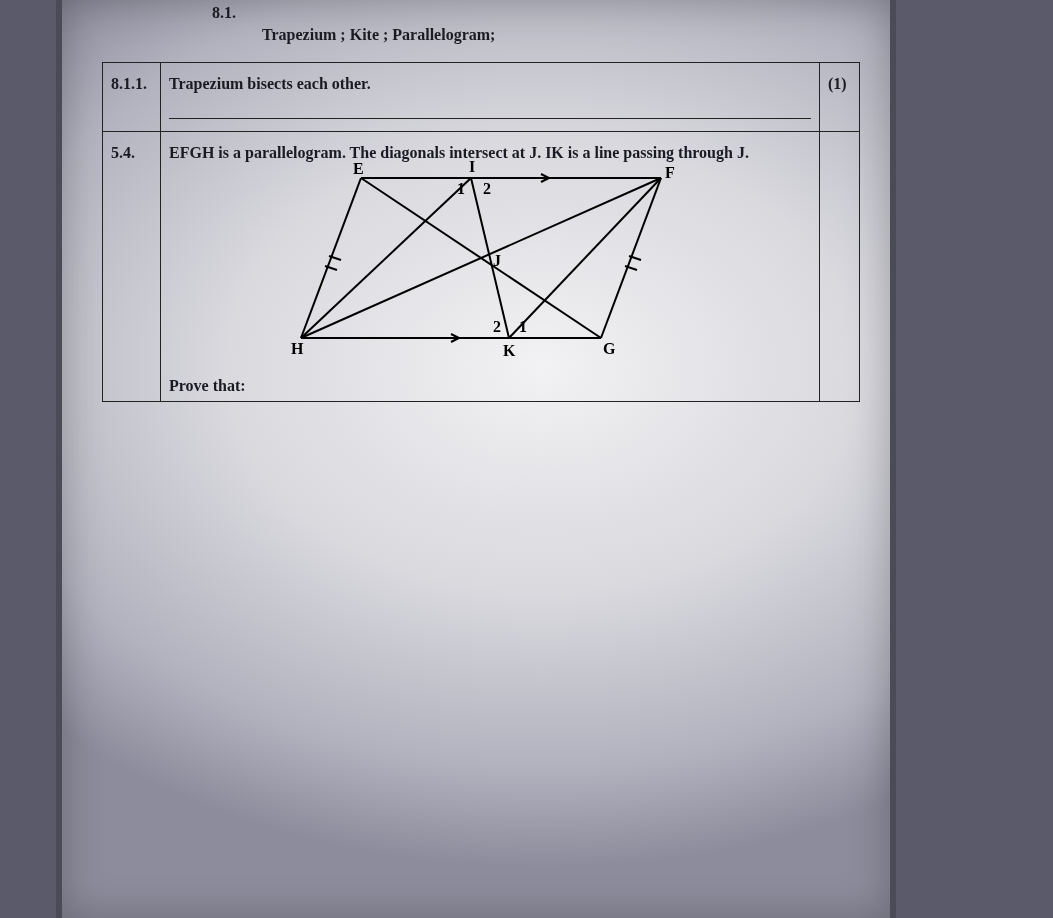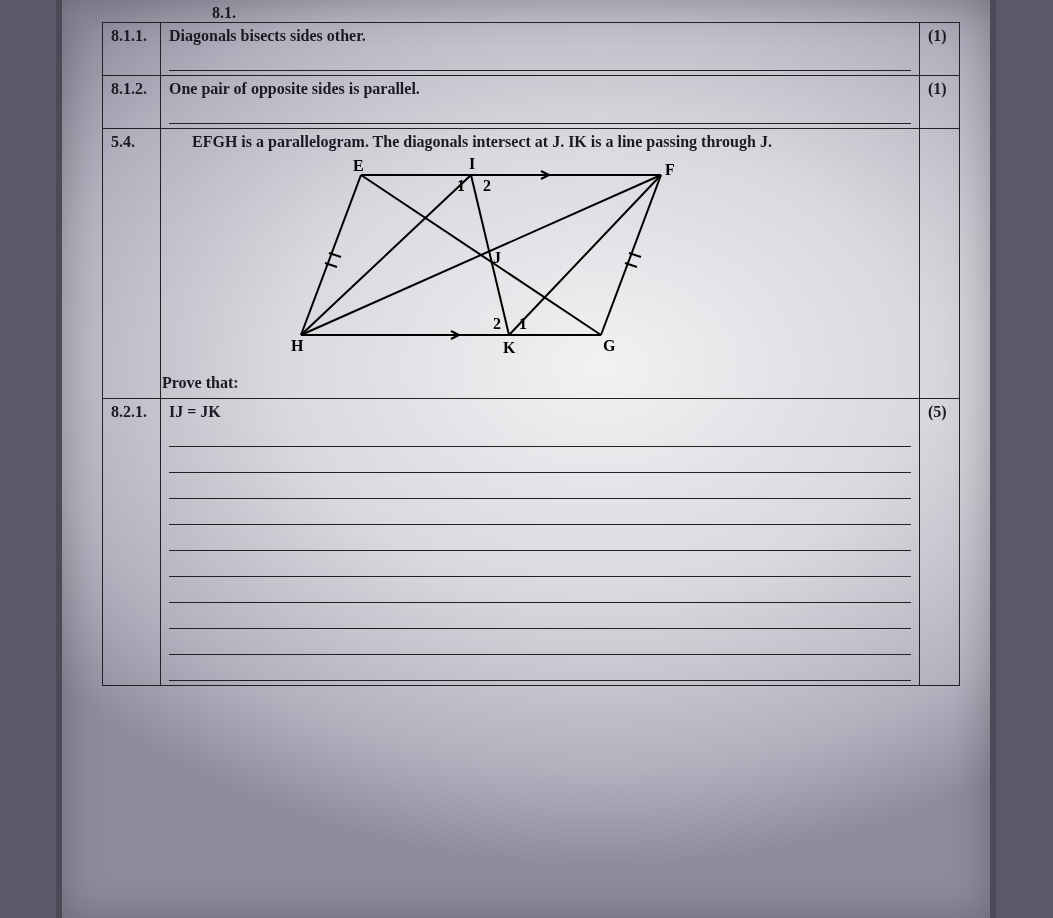--- a/index.html
+++ b/index.html
@@ -6,21 +6,21 @@
   html, body {
     margin: 0; padding: 0;
     width: 1053px; height: 918px;
     font-family: "Times New Roman", Times, serif;
     background: #5a5a6a;
     overflow: hidden;
   }
   .frame {
     position: absolute;
     left: 56px; top: 0;
-    width: 940px; height: 918px;
+    width: 840px; height: 918px;
     background: radial-gradient(ellipse 700px 500px at 58% 40%,
                 #f2f2f4 0%, #d9d9de 45%, #b2b2bf 80%, #8c8c9c 100%);
     border-left: 6px solid #4b4b57;
     border-right: 6px solid #4b4b57;
     box-shadow: inset 0 0 40px rgba(0,0,0,0.25);
   }
   .page {
     position: absolute;
     left: 40px; top: 0; right: 30px;
     color: #1a1a22;
@@ -40,34 +40,34 @@
     margin-top: 22px; margin-left: 90px;
     font-weight: bold;
   }
   table.worksheet {
     border-collapse: collapse;
     width: 100%;
     margin-top: 10px;
   }
   table.worksheet td {
     border: 1.5px solid #222;
-    padding: 4px 8px;
+    padding: 12px 8px;
     vertical-align: top;
     font-weight: bold;
   }
   td.num  { width: 58px; text-align: left; }
   td.mark { width: 40px; text-align: left; }
   td.main { }
   .answer-line {
     border-bottom: 1.5px solid #222;
     height: 26px;
   }
   .answer-line:first-of-type { border-top: none; }
   .diagram-cell { height: 270px; position: relative; }
-  .prove { position: absolute; left: 1px; bottom: 6px; font-weight: bold; }
+  .prove { position: absolute; left: 8px; bottom: 6px; font-weight: bold; }
   svg.diagram {
     position: absolute; left: 80px; top: 26px;
     width: 480px; height: 220px;
   }
   svg.diagram line, svg.diagram polyline {
     stroke: #000; stroke-width: 2; fill: none;
   }
   svg.diagram text {
     font-family: "Times New Roman", serif;
     font-weight: bold; font-size: 16px;
@@ -76,47 +76,40 @@
   .tick { stroke-width: 2; }
 </style>
 </head>
 <body>
 
 <div class="frame">
   <div class="page">
 
     <div class="intro">
       <span class="qnum">8.1.</span>
+      <div class="opts">Trapezium ; Kite ; Parallelogram;</div>
     </div>
 
     <table class="worksheet">
 
       <tbody>
           <tr>
         <td class="num">8.1.1.</td>
         <td class="main">
-          <div>Diagonals bisects sides other.</div>
+          <div>Trapezium bisects each other.</div>
           <div class="answer-line"></div>
         </td>
         <td class="mark">(1)</td>
       </tr>
 
-      <tr>
-        <td class="num">8.1.2.</td>
-        <td class="main">
-          <div>One pair of opposite sides is parallel.</div>
-          <div class="answer-line"></div>
-        </td>
-        <td class="mark">(1)</td>
-      </tr>
 
       <tr>
         <td class="num">5.4.</td>
         <td class="main diagram-cell">
-          <div style="max-width:95%;margin-left:23px;">EFGH is a parallelogram. The diagonals intersect at J. IK is a line passing through J.</div>
+          <div style="max-width:95%;">EFGH is a parallelogram. The diagonals intersect at J. IK is a line passing through J.</div>
 
           <svg class="diagram" viewBox="0 0 480 220">
 
             <line x1="120" y1="20" x2="420" y2="20"></line>
             <line x1="420" y2="20" x2="360" y1="20" style="display:none"></line>
             <line x1="420" y1="20" x2="360" y2="180"></line>
             <line x1="360" y1="180" x2="60" y2="180"></line>
             <line x1="60" y1="180" x2="120" y2="20"></line>
 
             <line x1="120" y1="20" x2="360" y2="180"></line>
@@ -149,35 +142,18 @@
 
             <text x="252" y="174" font-size="13">2</text>
             <text x="278" y="174" font-size="13">1</text>
           </svg>
 
           <div class="prove">Prove that:</div>
         </td>
         <td class="mark"></td>
       </tr>
 
-      <tr>
-        <td class="num">8.2.1.</td>
-        <td class="main">
-          <div>IJ = JK</div>
-          <div class="answer-line"></div>
-          <div class="answer-line"></div>
-          <div class="answer-line"></div>
-          <div class="answer-line"></div>
-          <div class="answer-line"></div>
-          <div class="answer-line"></div>
-          <div class="answer-line"></div>
-          <div class="answer-line"></div>
-          <div class="answer-line"></div>
-          <div class="answer-line"></div>
-        </td>
-        <td class="mark">(5)</td>
-      </tr>
 
     </tbody>
       </table>
 
   </div>
 </div>
 
 </body></html>

